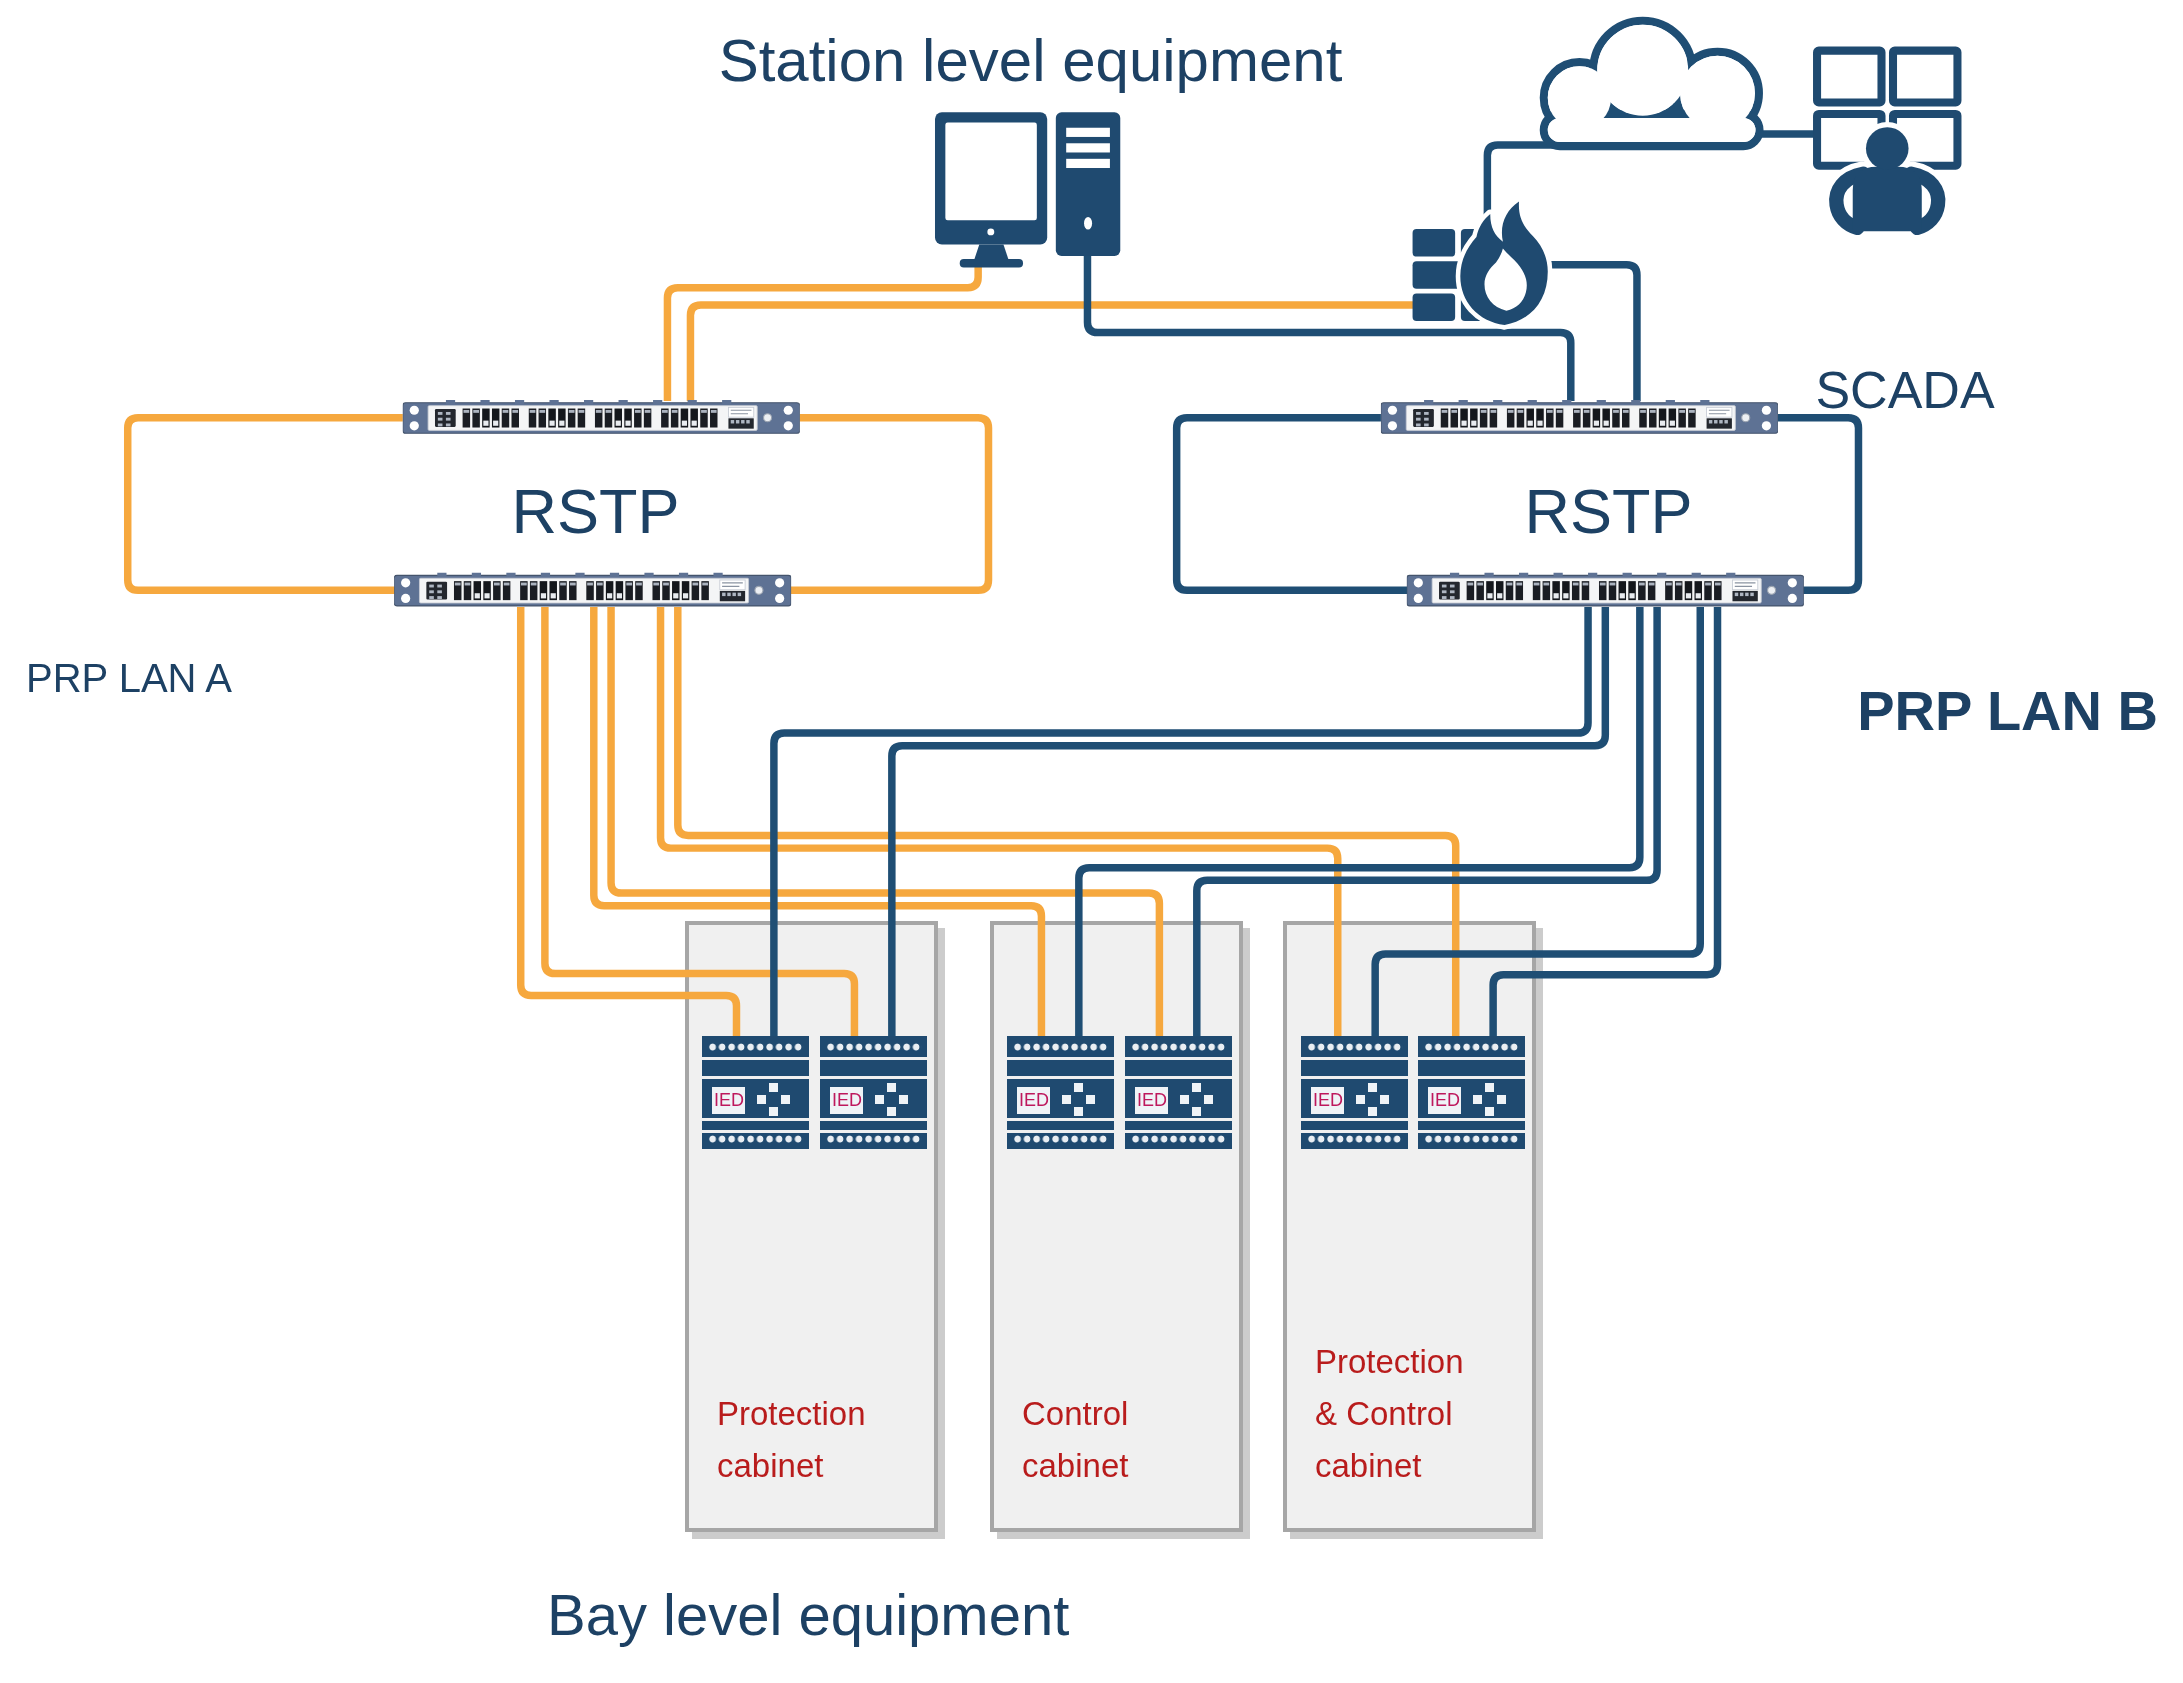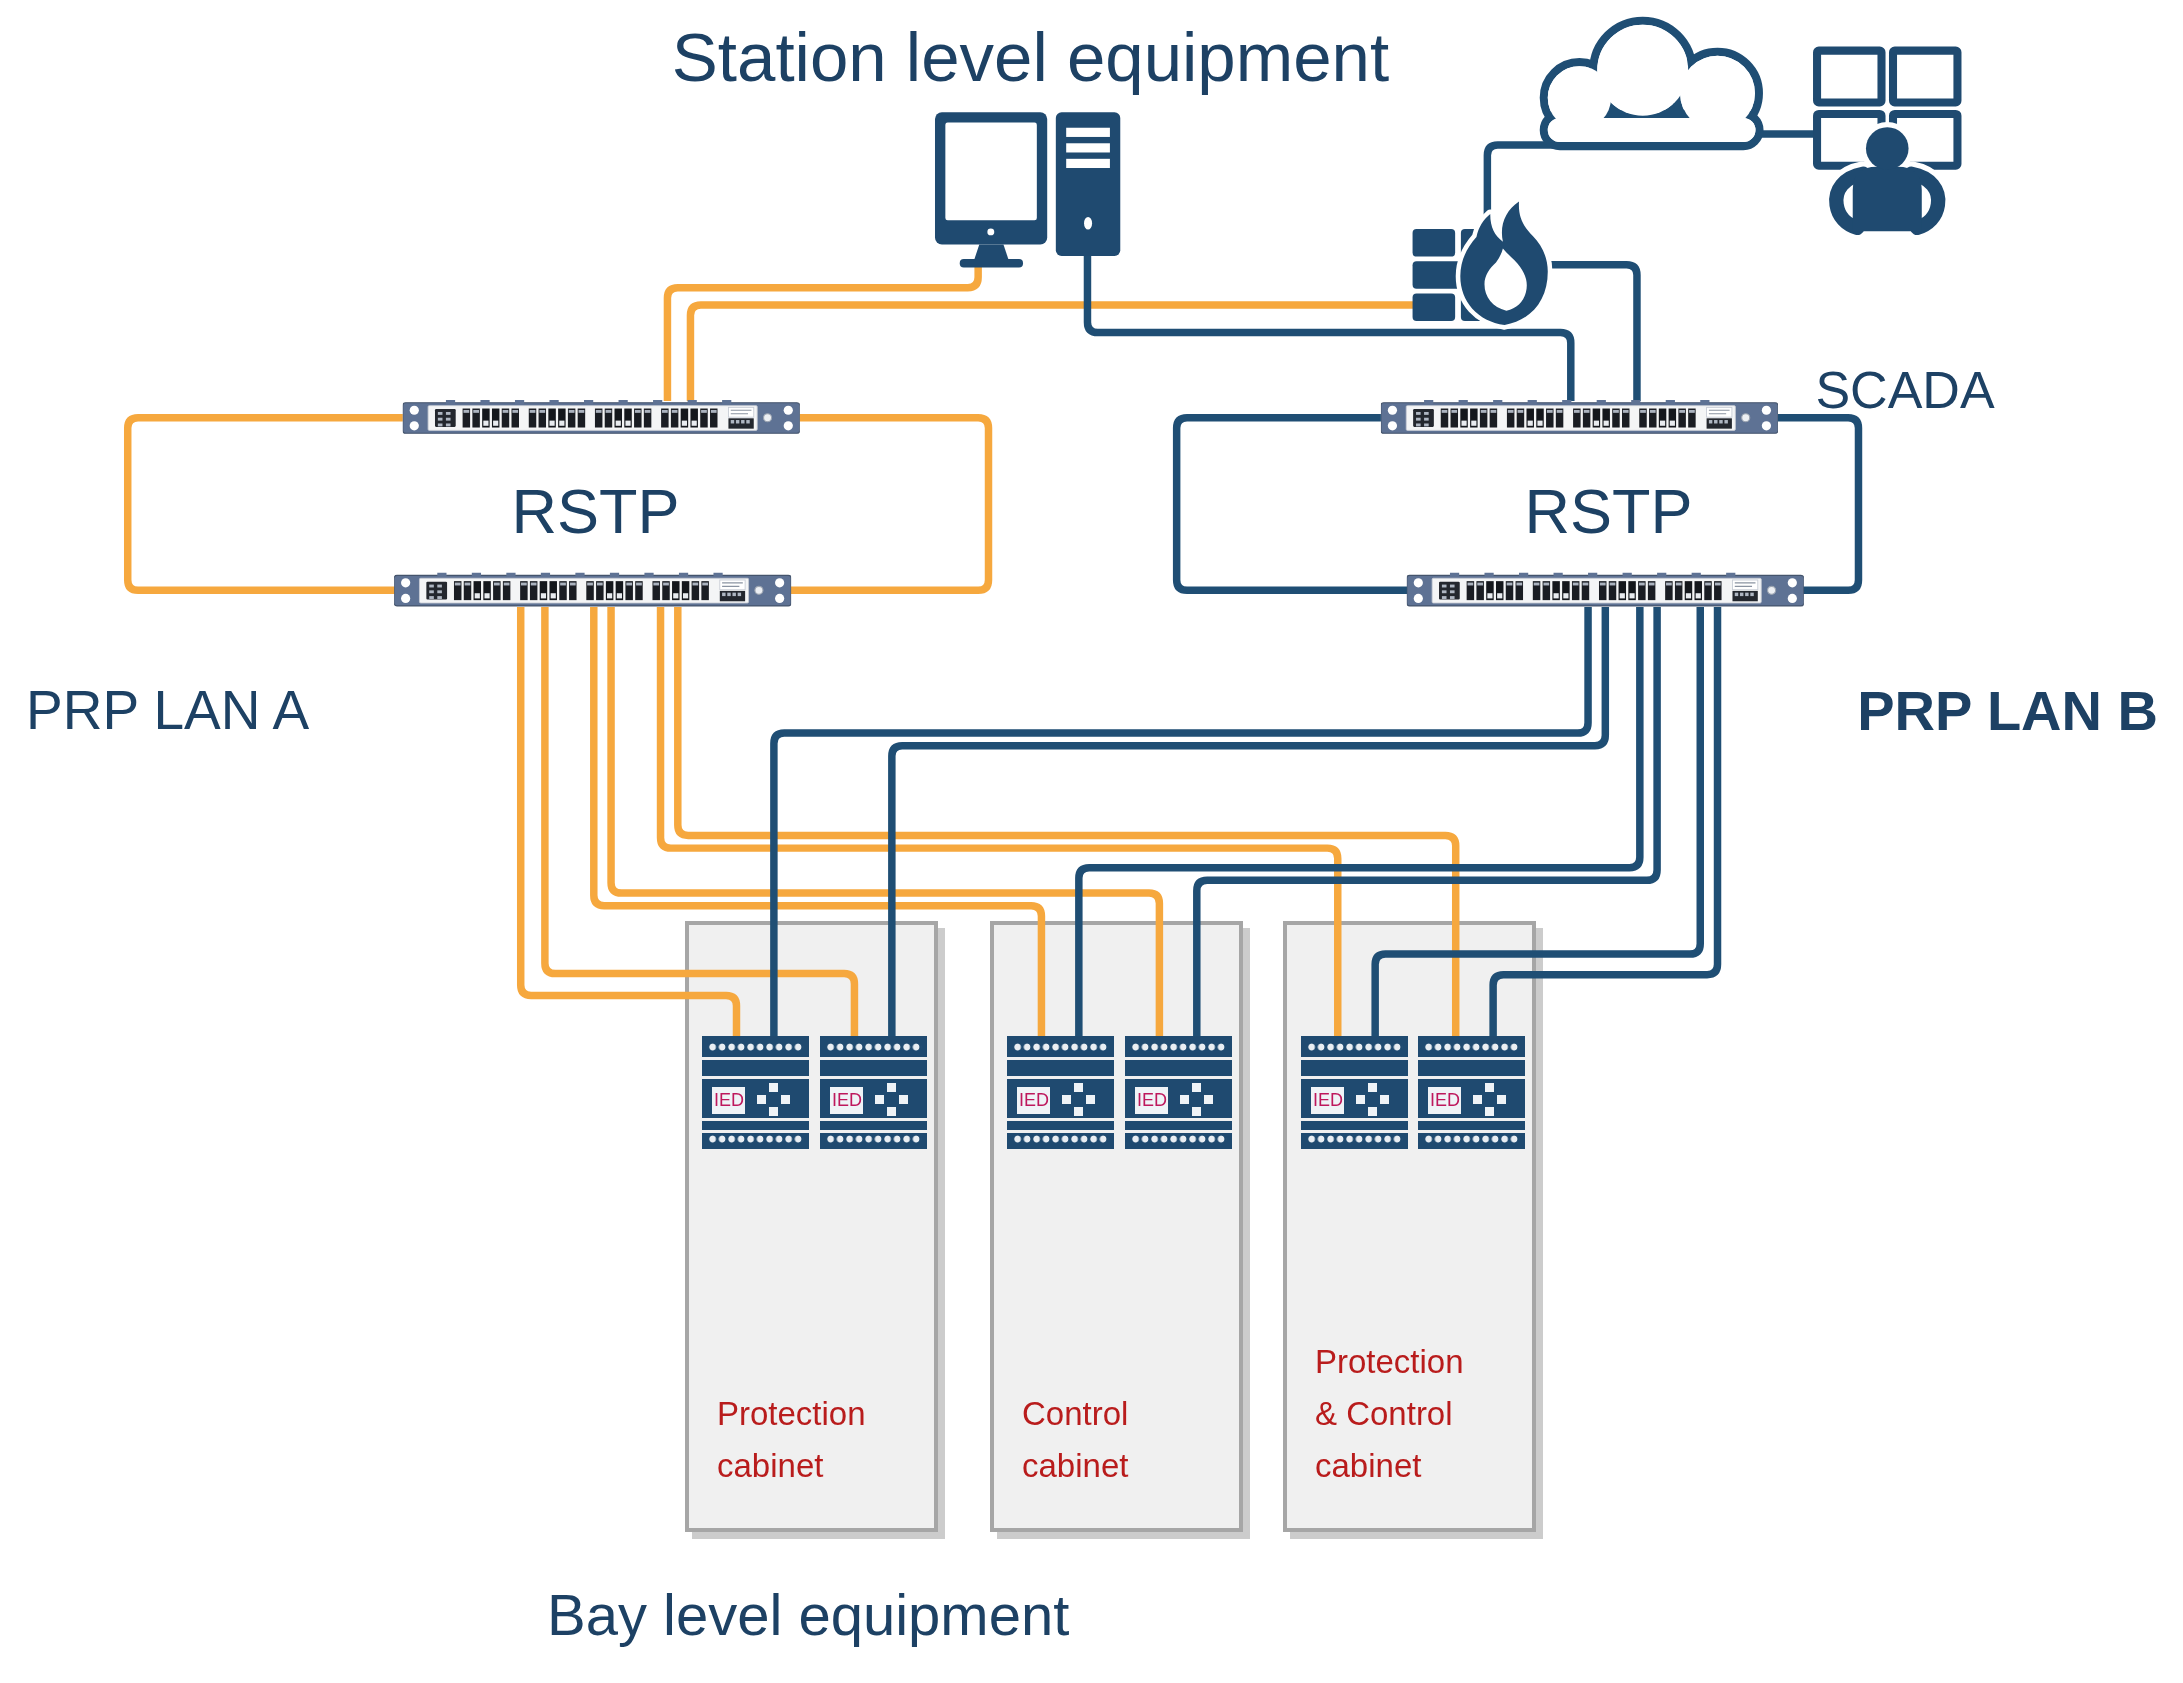--- a/index.html
+++ b/index.html
@@ -1,21 +1,21 @@
 <!DOCTYPE html>
 <html style="font-size:9.2px"><head>
 <meta charset="utf-8">
 <style>
   html,body{margin:0;padding:0;background:#ffffff;}
   #canvas{position:relative;width:2183px;height:1683px;background:#ffffff;overflow:hidden;
           font-family:"Liberation Sans", sans-serif;}
   .txt{position:absolute;color:#1D4164;white-space:pre;}
-  #station-title{left:455px;top:18px;width:1151px;text-align:center;font-size:69px;font-weight:400;letter-spacing:0px;}
+  #station-title{left:455px;top:26px;width:1151px;text-align:center;font-size:60px;font-weight:400;letter-spacing:0px;}
   #bay-title{left:547px;top:1581px;width:1151px;text-align:left;font-size:58px;}
-  #prp-lan-a{left:26px;top:678px;font-size:55px;}
+  #prp-lan-a{left:26px;top:656px;font-size:40px;}
   #prp-lan-b{right:25px;top:678px;font-size:56px;text-align:right;font-weight:bold;}
   #rstp-left{left:308px;top:475px;width:575px;text-align:center;font-size:63px;}
   #rstp-right{left:1321px;top:475px;width:575px;text-align:center;font-size:63px;}
   #scada-label{left:1761px;top:228px;width:288px;text-align:center;font-size:52px;line-height:1.25;}
   #scada-label span{display:block;}
 
   .cabinet{position:absolute;top:921px;width:253px;height:611px;background:#F0F0F0;
            border:4.6px solid #A6A6A6;box-sizing:border-box;box-shadow:7px 7px 0 #CCCCCC;}
   .cab-label{position:absolute;left:28px;bottom:36px;color:#b91c1c;font-size:33px;line-height:52px;}
   .cab-label span{display:block;}

